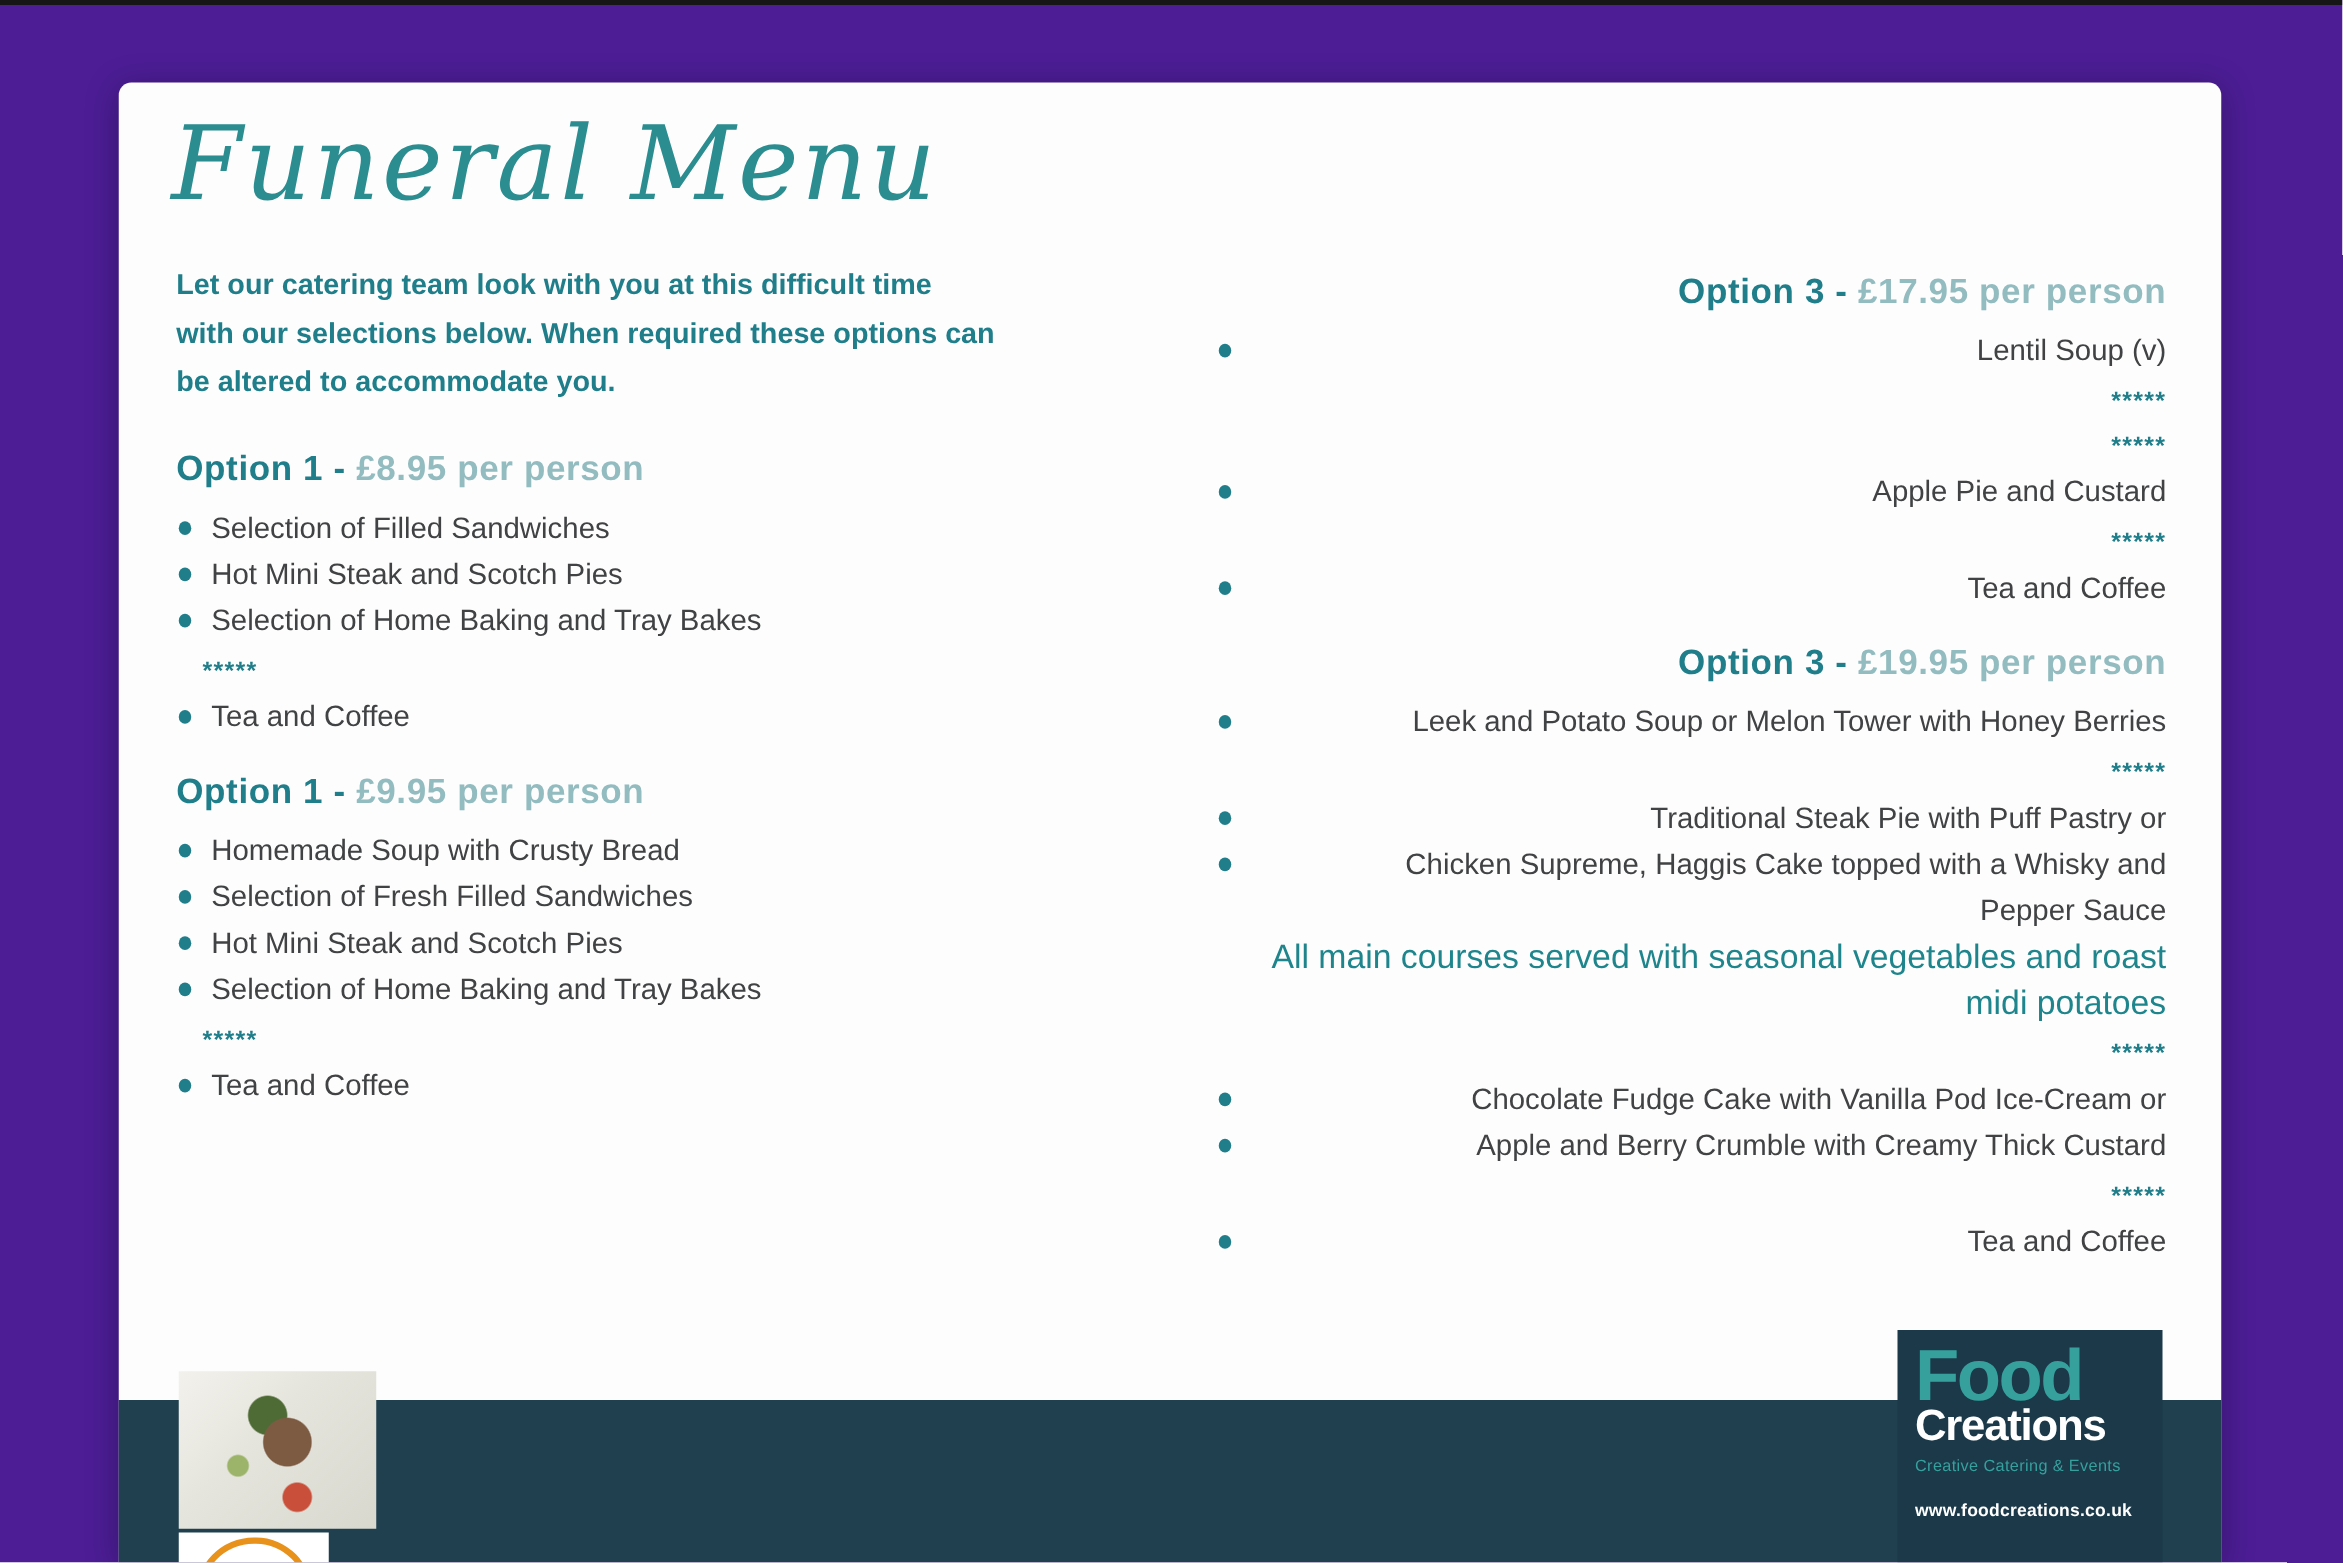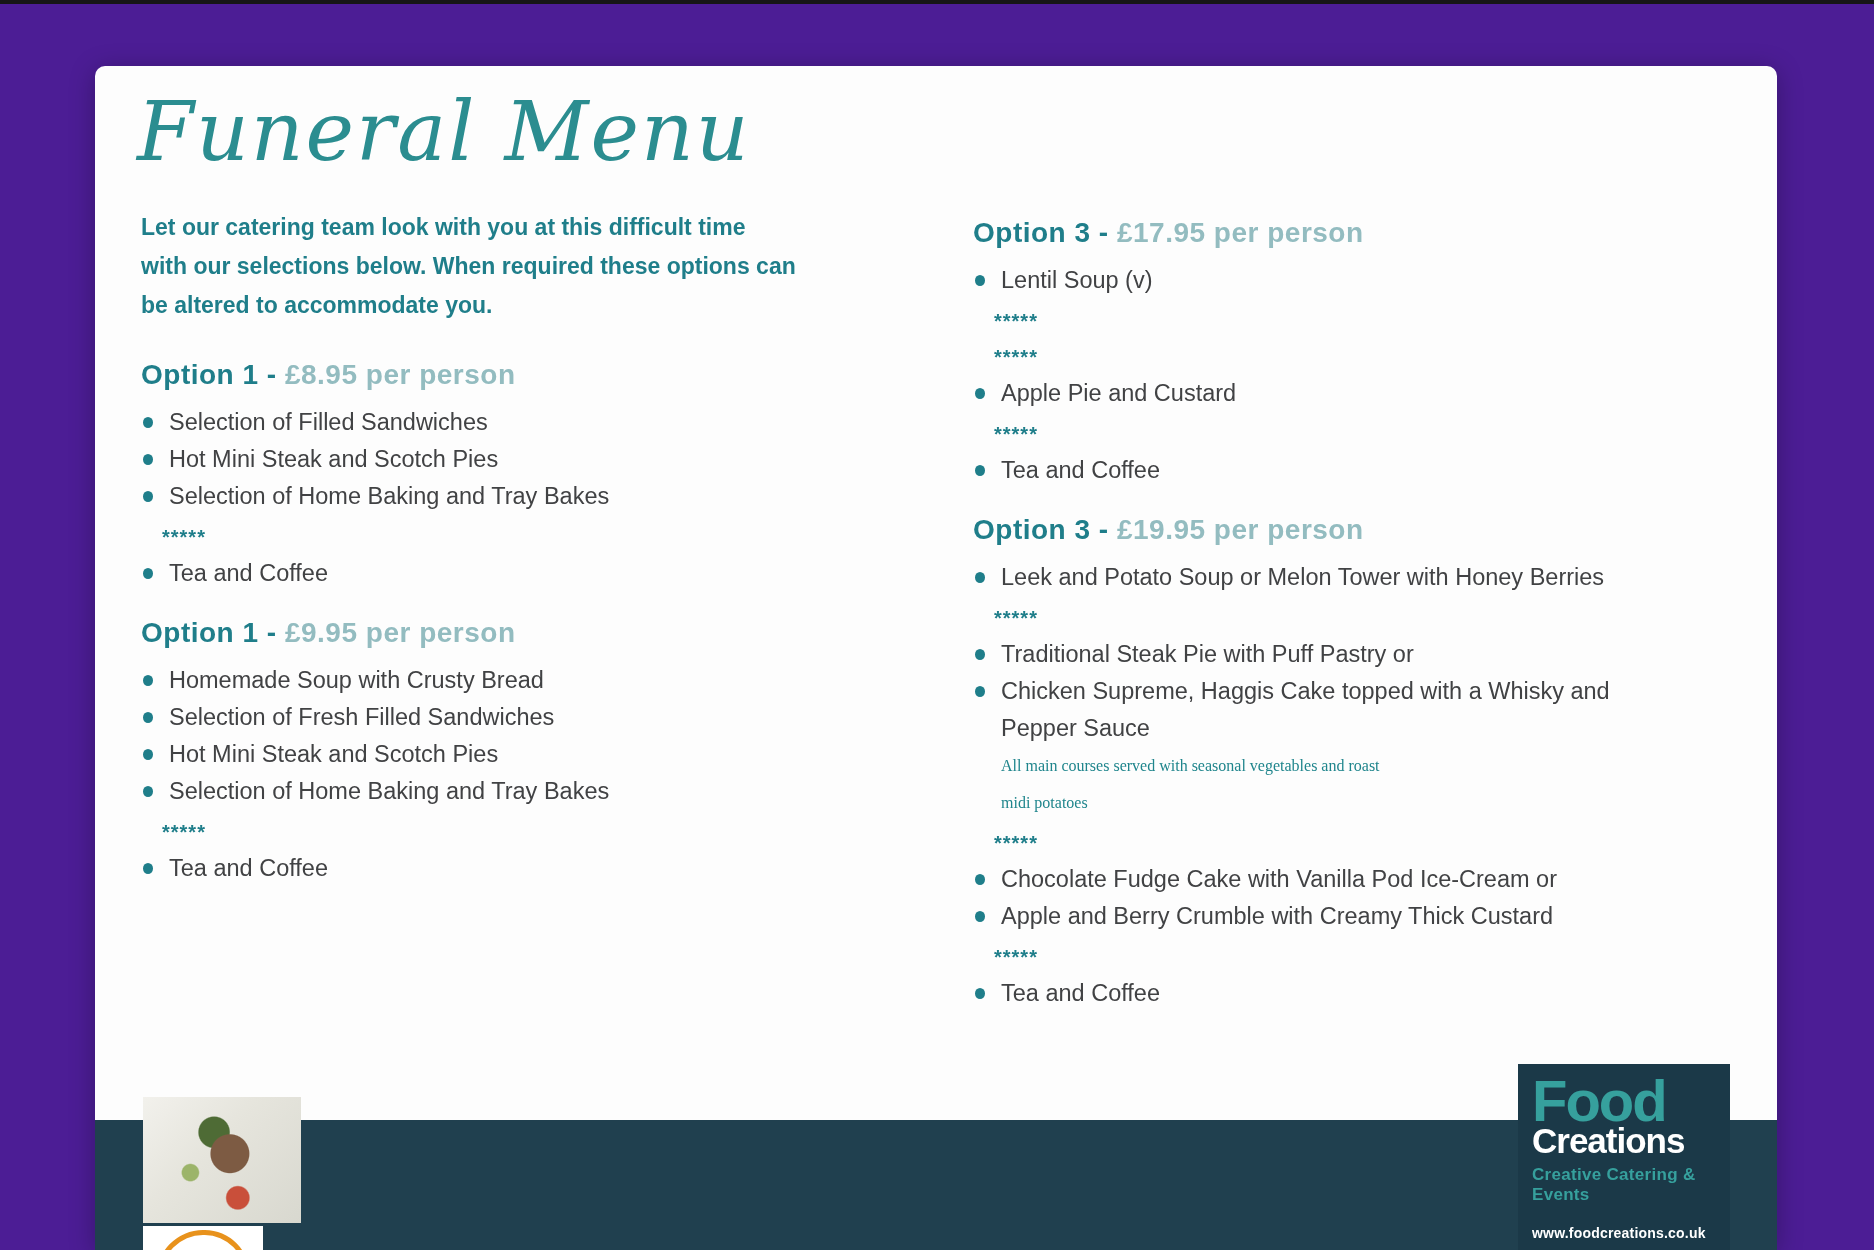--- a/index.html
+++ b/index.html
@@ -21,38 +21,38 @@
     color:var(--title-teal,#2b8d90);
   }
   .intro{
     position:absolute;left:46px;top:142px;
     font-size:23px;font-weight:bold;line-height:39px;
     color:var(--accent-teal,#1f7e8a);white-space:nowrap;
   }
   
   .col{position:absolute;}
   .col-left{left:46px;top:292px;width:680px;}
-  .col-right{left:878px;top:150px;width:760px;}
+  .col-right{left:878px;top:150px;width:760px;text-align:right;}
   .option-block{margin-bottom:24px;}
   .option-heading{
     font-size:28px;font-weight:800;letter-spacing:.5px;
     line-height:34px;margin-bottom:12px;white-space:nowrap;
   }
   .opt-label{color:var(--accent-teal,#1f7e8a);}
   .opt-price{color:var(--price-teal,#93bcc0);}
   .row{position:relative;padding-left:28px;}
   .bullet{
     position:absolute;left:2px;top:13px;width:10px;height:11px;border-radius:50%;
     background:var(--accent-teal,#1f7e8a);
   }
   .item-line{
     font-size:23.5px;line-height:37px;color:var(--text-dark,#414244);white-space:nowrap;
   }
   .note-line{
-    font-size:16px;line-height:37px;color:var(--note-teal,#1f858c);white-space:nowrap;font-family:Liberation Serif, serif;
+    font-size:27px;line-height:37px;color:var(--note-teal,#1f858c);white-space:nowrap;
   }
   .note{padding-left:28px;}
   .sep{
     padding-left:21px;margin:8px 0 4px;line-height:28px;
     font-size:20px;font-weight:bold;letter-spacing:1px;
     color:var(--accent-teal,#1f7e8a);
   }
   
   .footer-bar{
     position:absolute;left:0;bottom:0;width:100%;height:130px;
@@ -128,21 +128,21 @@
   }
   .logo-word1{
     font-size:58px;font-weight:800;line-height:54px;letter-spacing:-2px;
     color:var(--logo-teal,#36a09d);
   }
   .logo-word2{
     font-size:35px;font-weight:700;line-height:34px;letter-spacing:-1px;
     color:#ffffff;margin-top:-4px;
   }
   .logo-tagline{
-    font-size:17px;font-weight:bold;color:var(--logo-teal,#36a09d);
+    font-size:13px;font-weight:normal;color:var(--logo-teal,#36a09d);
     margin-top:7px;letter-spacing:.3px;
   }
   .logo-url{
     font-size:14px;font-weight:800;color:#ffffff;margin-top:20px;letter-spacing:.2px;
   }
 </style>
 </head>
 <body>
 
 <div class="screen">

